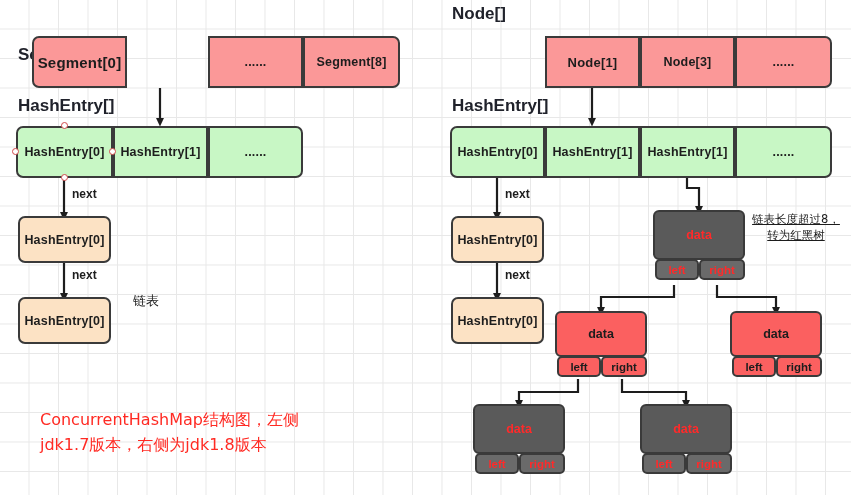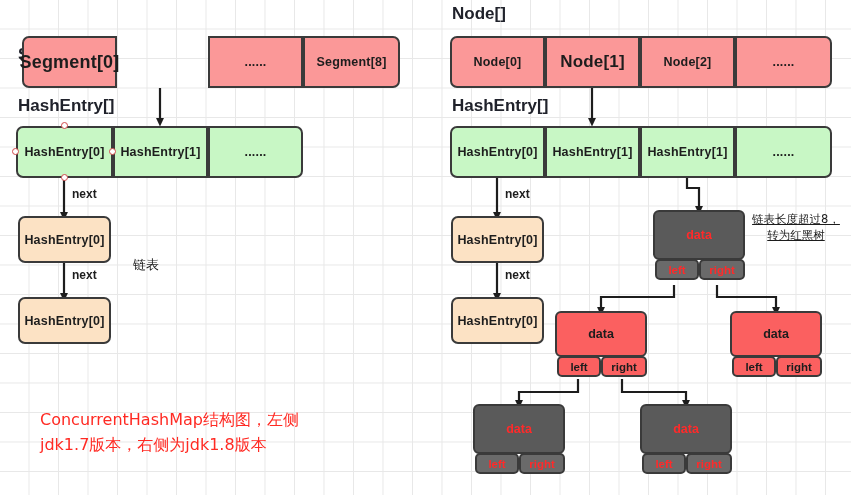--- a/index.html
+++ b/index.html
@@ -40,20 +40,21 @@
     white-space:nowrap;
   }
 
   .edge-label{
     position:absolute;font-weight:bold;font-size:12px;color:#1d1d1d;
     white-space:nowrap;
   }
   .plain-label{
     position:absolute;font-size:13px;color:#1d1d1d;white-space:nowrap;
     font-family:Liberation Serif, serif;
+    margin-top:36px;
   }
   .note{
     position:absolute;font-size:11.5px;color:#1d1d1d;line-height:1.35;
     text-align:center;white-space:pre-line;
     font-family:"DejaVu Sans","Liberation Sans",sans-serif;
   }
   .caption{
     position:absolute;color:#ff2a23;font-size:16px;line-height:1.55;
     white-space:pre-line;
     font-family:"DejaVu Sans","Liberation Sans",sans-serif;
@@ -116,21 +117,21 @@
       <path d="M717,285 L717,297 L776,297 L776,311"></path>
 
       <path d="M578,379 L578,392 L519,392 L519,404"></path>
 
       <path d="M622,379 L622,392 L686,392 L686,404"></path>
     </g>
   </svg>
 
   <div class="title" style="left:18px;top:4px;margin-top:41px;">Segment[]</div>
 
-  <div class="box cell-red arr-first" style="left:22px;top:36px;width:95px;height:52px;font-size:18px;">Segment[0]</div>
+  <div class="box cell-red arr-first" style="left:32px;top:36px;width:95px;height:52px;font-size:15px;">Segment[0]</div>
   <div class="box cell-red arr-mid" style="left:208px;top:36px;width:95px;height:52px;font-size:12.5px;">......</div>
   <div class="box cell-red arr-last" style="left:303px;top:36px;width:97px;height:52px;font-size:12.5px;">Segment[8]</div>
 
   <div class="title" style="left:18px;top:96px;">HashEntry[]</div>
 
   <div class="box cell-green arr-first" style="left:16px;top:126px;width:97px;height:52px;font-size:12.5px;">HashEntry[0]</div>
   <div class="box cell-green arr-mid" style="left:113px;top:126px;width:95px;height:52px;font-size:12.5px;">HashEntry[1]</div>
   <div class="box cell-green arr-last" style="left:208px;top:126px;width:95px;height:52px;font-size:12.5px;">......</div>
 
   <div class="handle" style="left:61px;top:122px;"></div>
@@ -144,23 +145,22 @@
   <div class="box cell-peach" style="left:18px;top:216px;width:93px;height:47px;font-size:12.5px;">HashEntry[0]</div>
   <div class="box cell-peach" style="left:18px;top:297px;width:93px;height:47px;font-size:12.5px;">HashEntry[0]</div>
 
   <div class="plain-label" style="left:133px;top:256px;">链表</div>
 
   <div class="caption" style="left:40px;top:408px;width:380px;">ConcurrentHashMap结构图，左侧
 jdk1.7版本，右侧为jdk1.8版本</div>
 
   <div class="title" style="left:452px;top:4px;">Node[]</div>
 
-  <div class="box cell-red arr-first" style="left:450px;top:36px;width:95px;height:52px;font-size:12.5px;">Node[0]</div>
-  <div class="box cell-red arr-mid" style="left:545px;top:36px;width:95px;height:52px;font-size:17px;">Node[1]</div>
-  <div class="box cell-red arr-mid" style="left:640px;top:36px;width:95px;height:52px;font-size:12.5px;">Node[2]</div>
+  <div class="box cell-red arr-mid" style="left:545px;top:36px;width:95px;height:52px;font-size:13px;">Node[1]</div>
+  <div class="box cell-red arr-mid" style="left:640px;top:36px;width:95px;height:52px;font-size:12.5px;">Node[3]</div>
   <div class="box cell-red arr-last" style="left:735px;top:36px;width:97px;height:52px;font-size:12.5px;">......</div>
 
   <div class="title" style="left:452px;top:96px;">HashEntry[]</div>
 
   <div class="box cell-green arr-first" style="left:450px;top:126px;width:95px;height:52px;font-size:12.5px;">HashEntry[0]</div>
   <div class="box cell-green arr-mid" style="left:545px;top:126px;width:95px;height:52px;font-size:12.5px;">HashEntry[1]</div>
   <div class="box cell-green arr-mid" style="left:640px;top:126px;width:95px;height:52px;font-size:12.5px;">HashEntry[1]</div>
   <div class="box cell-green arr-last" style="left:735px;top:126px;width:97px;height:52px;font-size:12.5px;">......</div>
 
   <div class="edge-label" style="left:505px;top:187px;">next</div>

